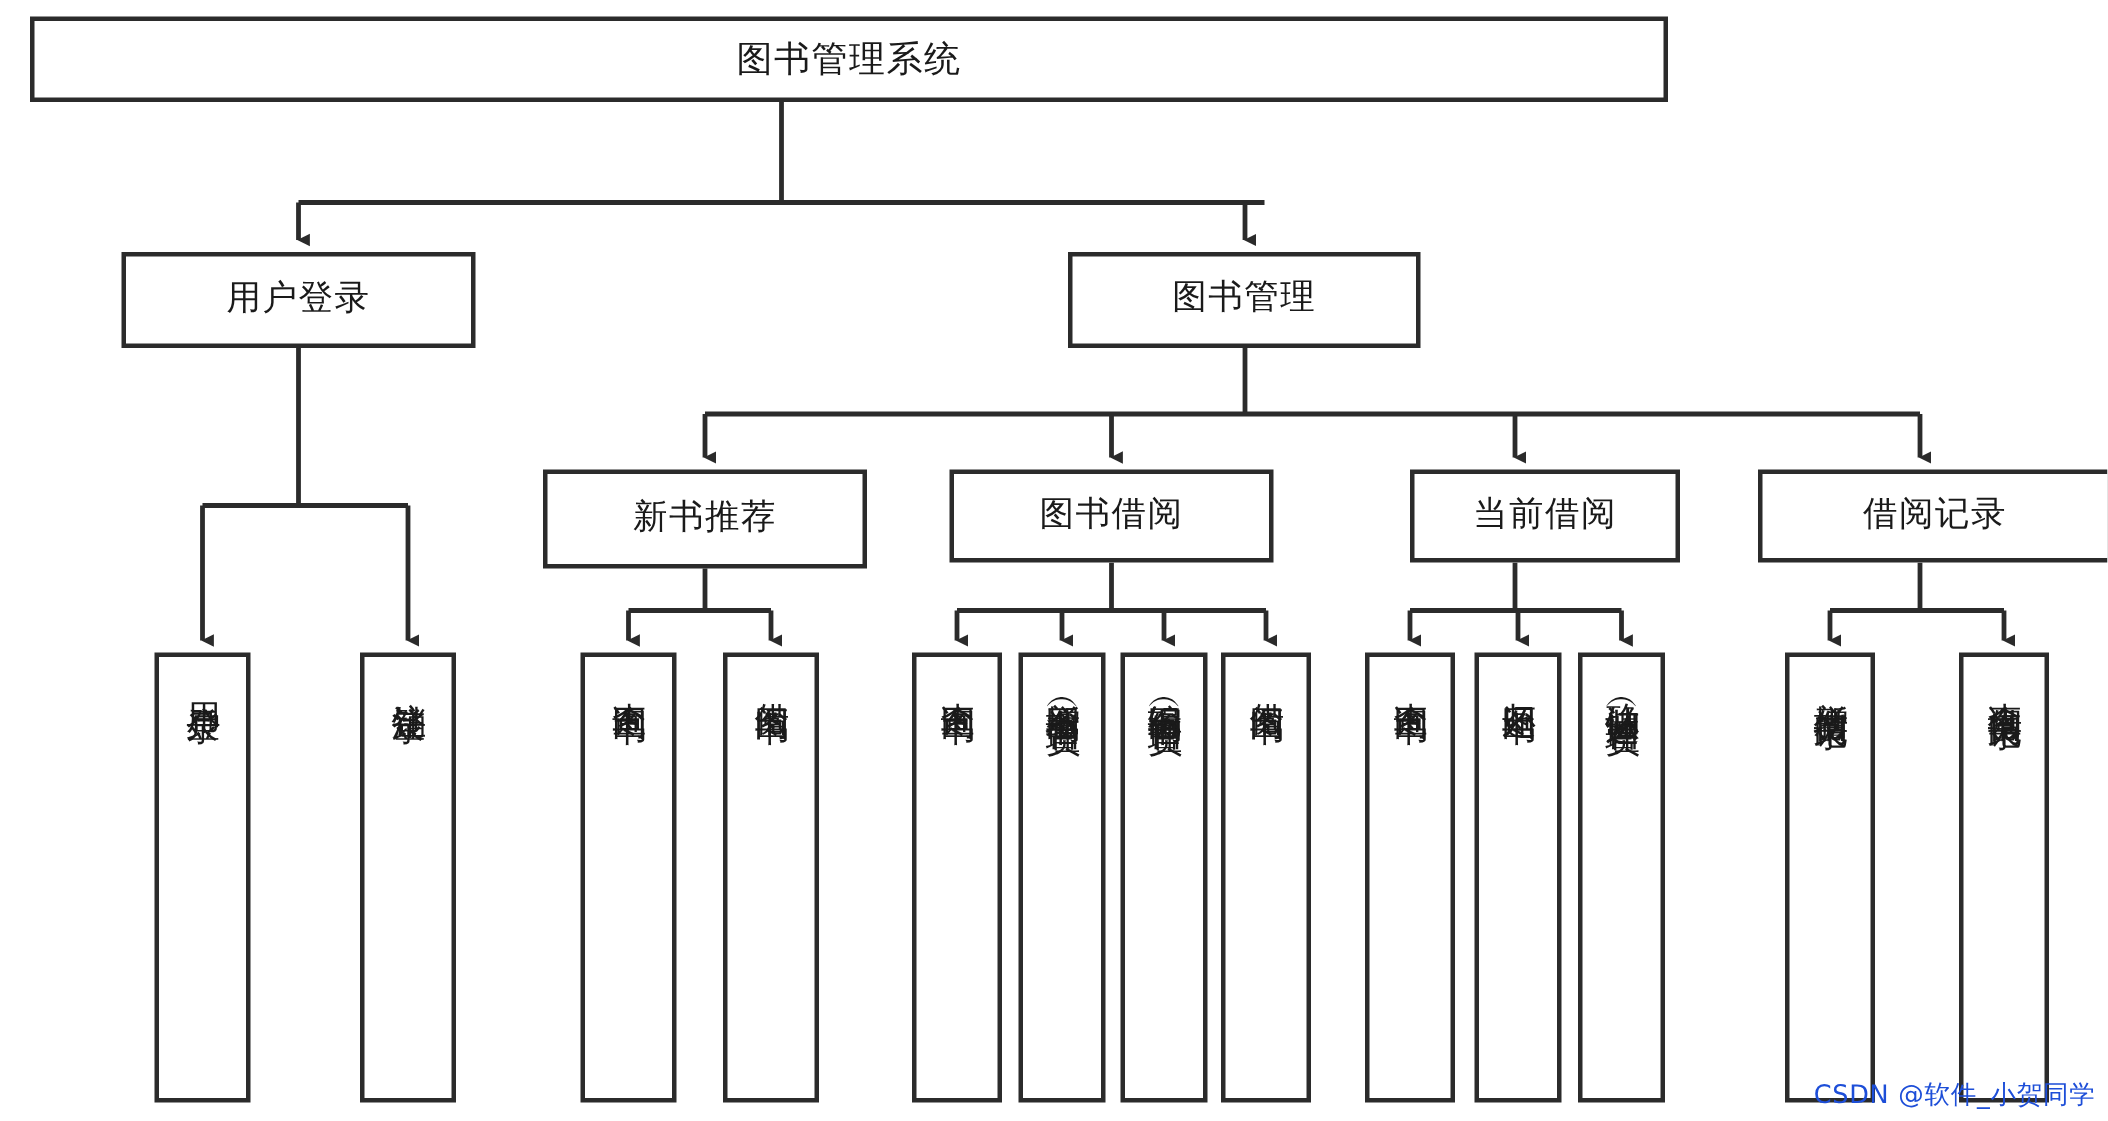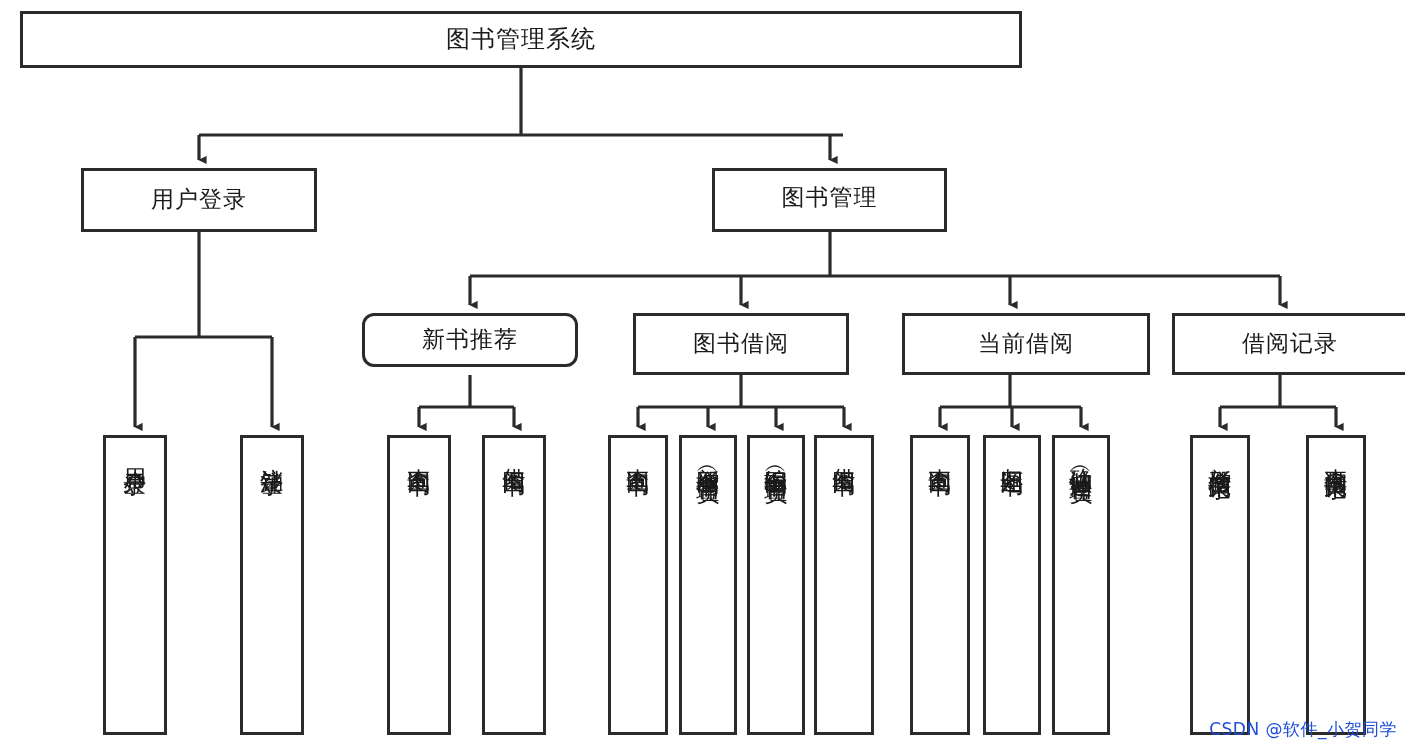--- a/index.html
+++ b/index.html
@@ -114,38 +114,38 @@
       <path d="M1012,407 L1012,427" marker-end="url(#arrow)"></path>
       <path d="M1081,407 L1081,427" marker-end="url(#arrow)"></path>
 
       <path d="M1280,375 L1280,407"></path>
       <path d="M1220,407 L1336,407"></path>
       <path d="M1220,407 L1220,427" marker-end="url(#arrow)"></path>
       <path d="M1336,407 L1336,427" marker-end="url(#arrow)"></path>
     </g>
   </svg>
 
-  <div class="node horiz root" style="left:20px; top:11px; width:1002px; height:57px;">
+  <div class="node horiz root" style="left:20px; top:11px; width:1092px; height:57px;">
     <span>图书管理系统</span>
   </div>
 
   <div class="node horiz" style="left:81px; top:168px; width:236px; height:64px;">
     <span>用户登录</span>
   </div>
   <div class="node horiz" style="left:712px; top:168px; width:235px; height:64px;font-family:Liberation Mono, monospace;">
     <span>图书管理</span>
   </div>
 
-  <div class="node horiz" style="left:362px; top:313px; width:216px; height:54px;border-radius:12px;">
+  <div class="node horiz" style="left:362px; top:313px; width:216px; height:66px;">
     <span>新书推荐</span>
   </div>
   <div class="node horiz" style="left:633px; top:313px; width:216px; height:62px;justify-content:center;">
     <span>图书借阅</span>
   </div>
-  <div class="node horiz" style="left:902px; top:313px; width:248px; height:62px;">
+  <div class="node horiz" style="left:940px; top:313px; width:180px; height:62px;">
     <span>当前借阅</span>
   </div>
   <div class="node horiz" style="left:1172px; top:313px; width:236px; height:62px;">
     <span>借阅记录</span>
   </div>
 
   <div class="node vert" style="left:103px; top:435px; width:64px; height:300px;">
     <span class="vlabel">用户登录</span>
   </div>
   <div class="node vert" style="left:240px; top:435px; width:64px; height:300px;">

